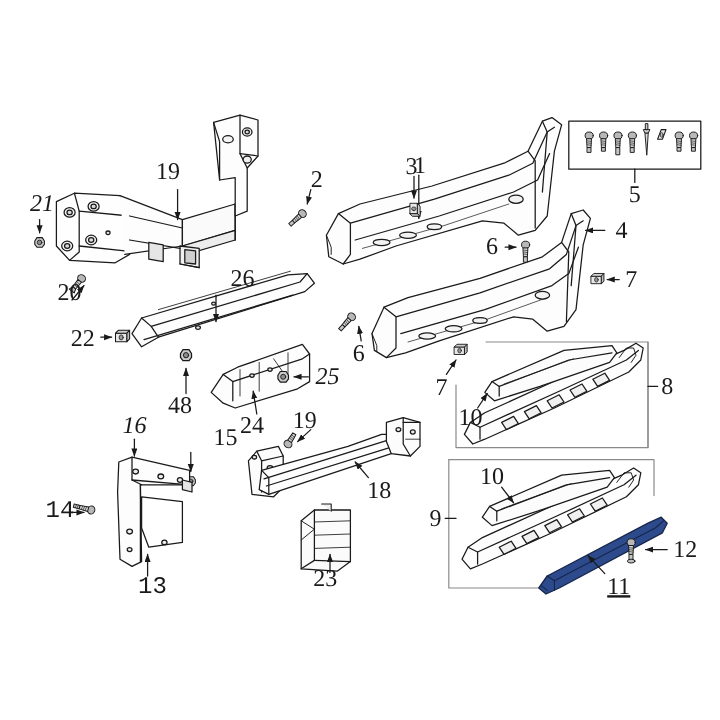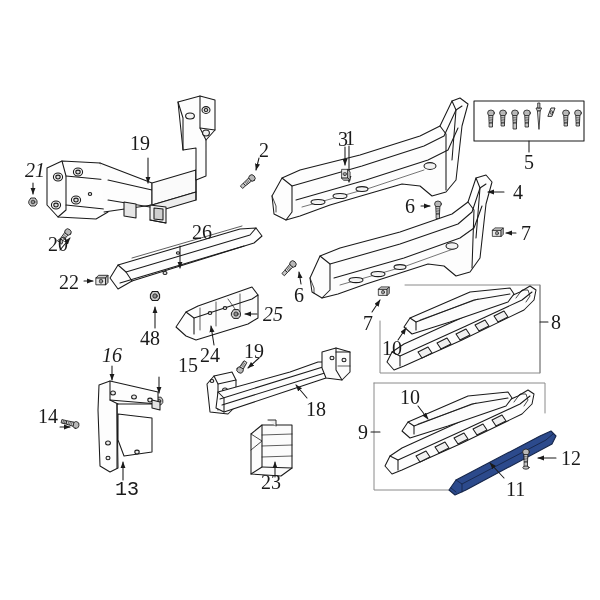--- a/index.html
+++ b/index.html
@@ -393,24 +393,24 @@
   <div class="callout" style="left:513px;top:182px;">4</div>
   <div class="callout" style="left:524px;top:152px;">5</div>
   <div class="callout" style="left:405px;top:196px;">6</div>
   <div class="callout" style="left:294px;top:285px;">6</div>
   <div class="callout" style="left:521px;top:223px;">7</div>
   <div class="callout" style="left:363px;top:313px;">7</div>
   <div class="callout" style="left:551px;top:312px;">8</div>
   <div class="callout" style="left:358px;top:422px;">9</div>
   <div class="callout" style="left:382px;top:338px;">10</div>
   <div class="callout" style="left:400px;top:387px;">10</div>
-  <div class="callout" style="left:506px;top:479px;">11</div>
+  <div class="callout" style="left:506px;top:479px;text-decoration:underline;">11</div>
   <div class="callout" style="left:561px;top:448px;">12</div>
   <div class="callout" style="left:115px;top:480px;font-family:Liberation Mono, monospace;">13</div>
-  <div class="callout" style="left:38px;top:406px;">14</div>
+  <div class="callout" style="left:38px;top:417px;font-family:Liberation Mono, monospace;">14</div>
   <div class="callout" style="left:152px;top:355px;margin-left:26px;">15</div>
   <div class="callout" style="left:102px;top:345px;font-style:italic;">16</div>
   <div class="callout" style="left:306px;top:399px;">18</div>
   <div class="callout" style="left:130px;top:133px;">19</div>
   <div class="callout" style="left:244px;top:341px;">19</div>
   <div class="callout" style="left:48px;top:234px;">20</div>
   <div class="callout" style="left:25px;top:160px;font-style:italic;">21</div>
   <div class="callout" style="left:59px;top:272px;">22</div>
   <div class="callout" style="left:261px;top:472px;font-family:Liberation Serif, serif;">23</div>
   <div class="callout" style="left:200px;top:345px;">24</div>

